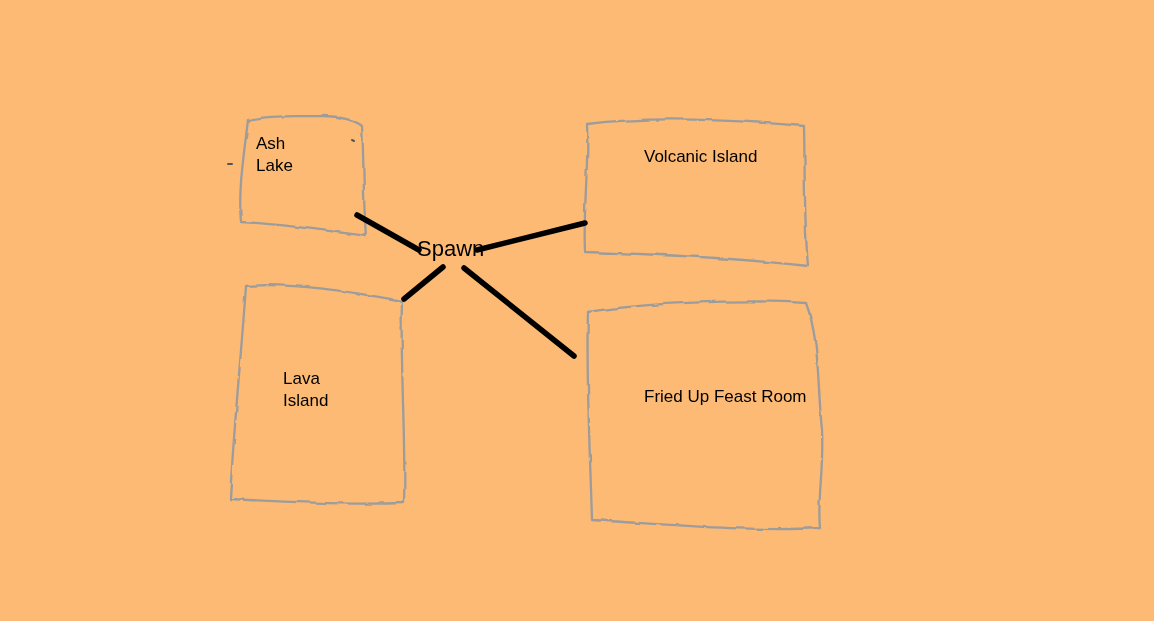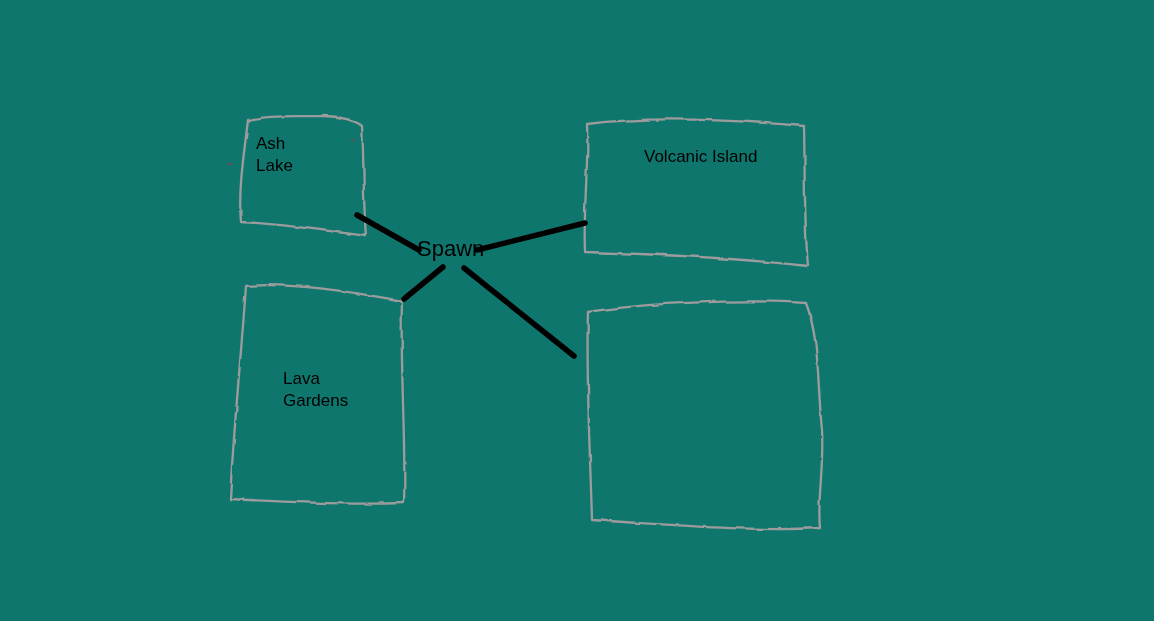--- a/index.html
+++ b/index.html
@@ -4,21 +4,21 @@
 <style>
   html, body {
     margin: 0;
     padding: 0;
     background: #ffffff;
   }
   .canvas {
     position: relative;
     width: 1154px;
     height: 621px;
-    background: #0f766e;
+    background: #fdba74;
     overflow: hidden;
     font-family: "Liberation Sans", "DejaVu Sans", sans-serif;
     color: #000000;
   }
   .canvas svg {
     position: absolute;
     left: 0;
     top: 0;
   }
   .room-label {
@@ -109,16 +109,17 @@
       <line class="stray" x1="228" y1="164" x2="232" y2="164"></line>
     </g>
   </svg>
 
   <div class="room-label label-ash-lake">Ash Lake</div>
 
   <div class="room-label label-volcanic">Volcanic Island</div>
 
   <div class="label-spawn">Spawn</div>
 
-  <div class="room-label label-lava-gardens">Lava Gardens</div>
+  <div class="room-label label-lava-gardens">Lava Island</div>
 
+  <div class="room-label label-fried-feast">Fried Up Feast Room</div>
 
 </div>
 
 </body></html>

